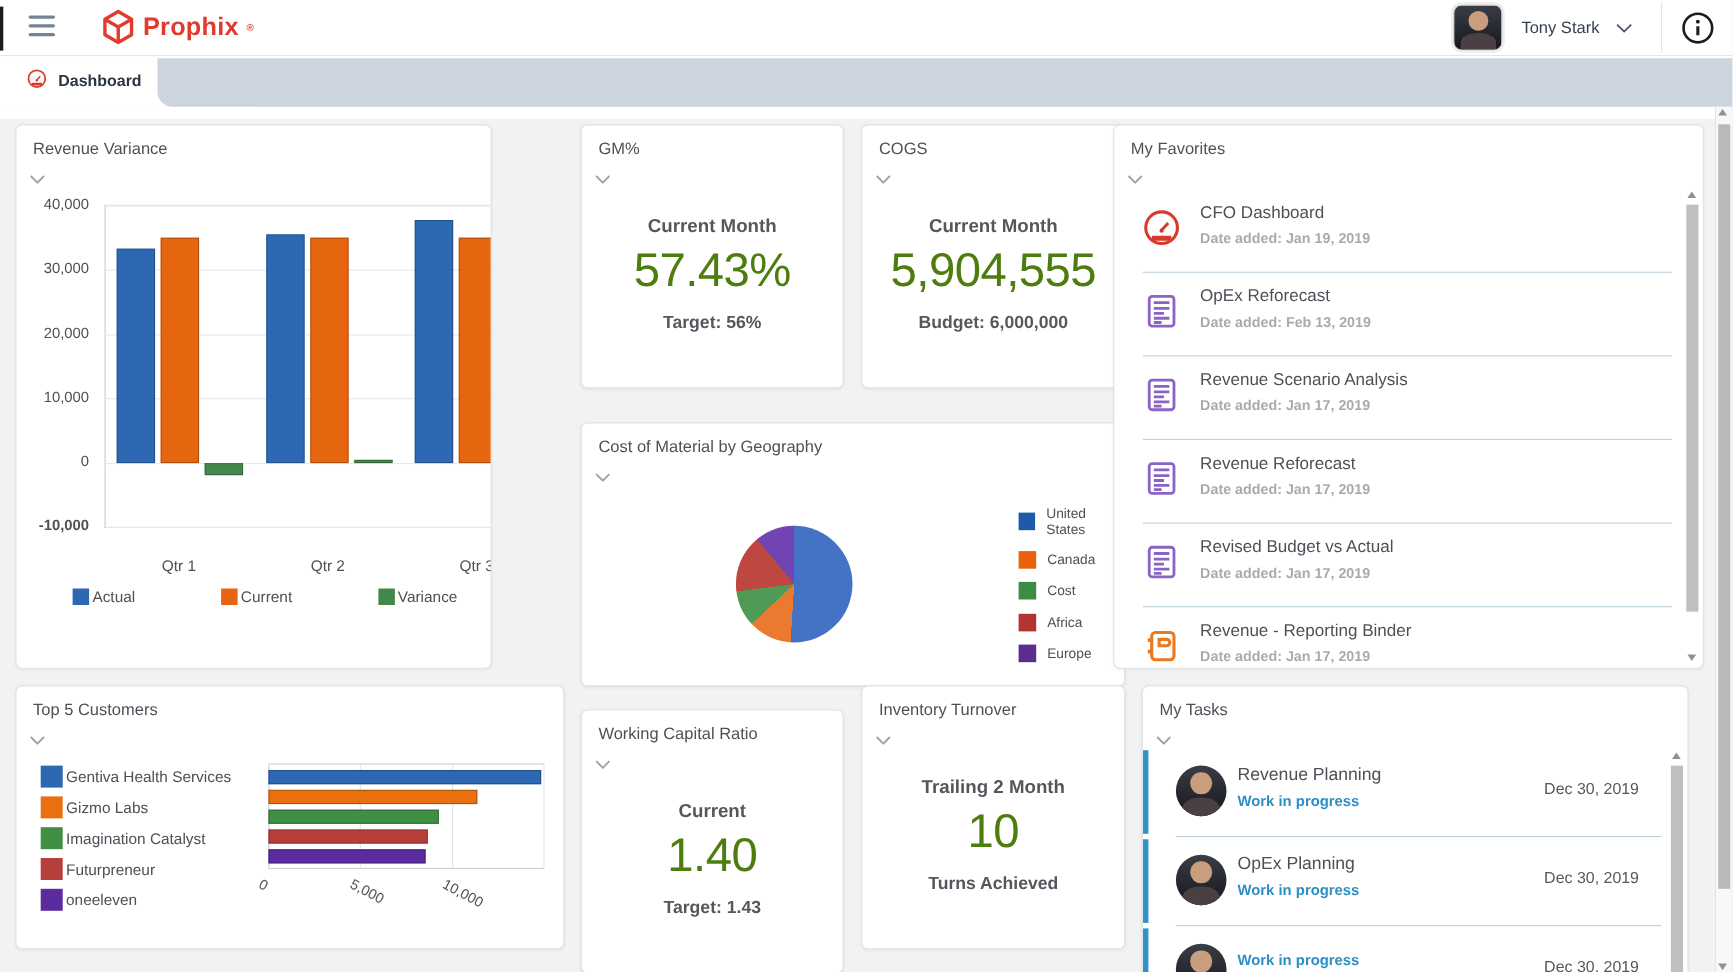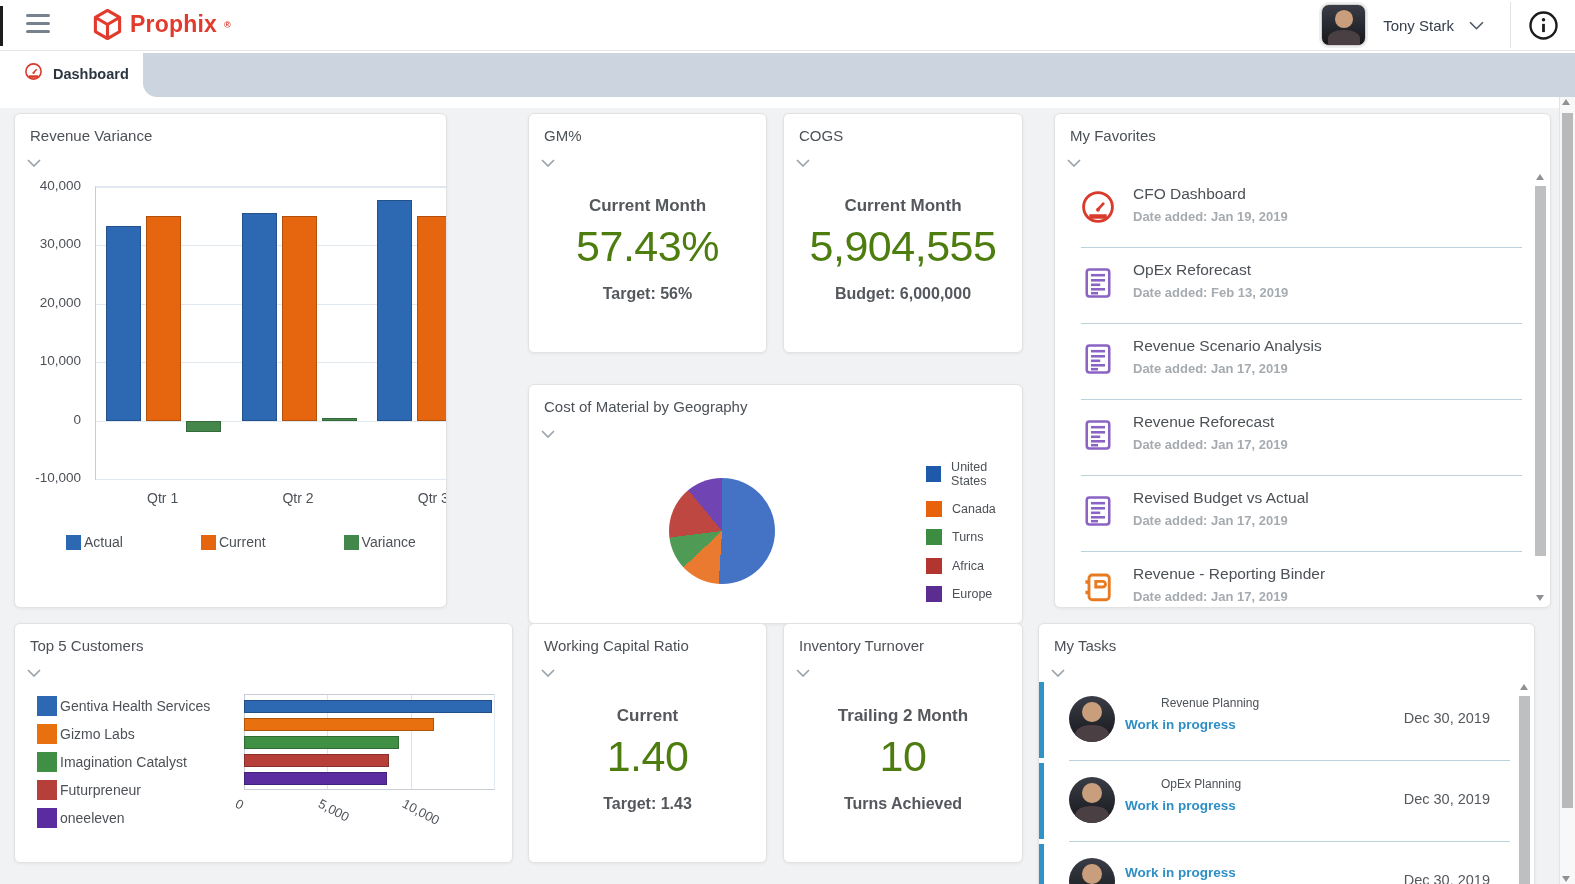--- a/index.html
+++ b/index.html
@@ -45,36 +45,36 @@
   .kpi{text-align:center;}
   .kpi-sub{margin-top:24px;font-size:17px;font-weight:700;color:#54585d;}
   .kpi-value{margin-top:6px;font-size:43px;color:#4d7c0f;letter-spacing:-.5px;}
   .kpi-foot{margin-top:14px;font-size:16px;font-weight:700;color:#54585d;}
 
   
   #card-revenue-variance{left:14px;top:16px;width:433px;height:495px;}
   #card-gm{left:528px;top:16px;width:239px;height:240px;}
   #card-cogs{left:783px;top:16px;width:240px;height:240px;}
   #card-geo{left:528px;top:287px;width:495px;height:240px;}
-  #card-favorites{left:1054px;top:16px;width:497px;height:495px;}
+  #card-favorites{left:1012px;top:16px;width:537px;height:495px;}
   #card-top5{left:14px;top:526px;width:499px;height:240px;}
-  #card-wcr{left:528px;top:526px;width:239px;height:240px;}
+  #card-wcr{left:528px;top:548px;width:239px;height:240px;}
   #card-inventory{left:783px;top:526px;width:240px;height:240px;}
   #card-tasks{left:1038px;top:526px;width:497px;height:430px;}
 
   
   .rv-chart{position:absolute;left:0;top:58px;right:0;bottom:0;}
   #rv-ylabels{position:absolute;left:0;top:14px;width:72px;height:292px;}
   #rv-ylabels div{position:absolute;right:6px;font-size:13.5px;color:#4c5157;white-space:nowrap;}
   #rv-plot{position:absolute;left:80px;top:14px;width:406px;height:292px;
            border-left:1px solid #c6cdd4;border-bottom:1px solid #c6cdd4;border-top:1px solid #e1e8f0;}
   .gridline-h{position:absolute;left:0;right:0;height:1px;background:#e1e8f0;}
   .rv-bar{position:absolute;box-sizing:border-box;border:1px solid rgba(0,0,0,.22);}
   #rv-xlabels{position:absolute;left:80px;top:318px;width:406px;height:20px;}
-  #rv-xlabels div{position:absolute;text-align:center;font-size:14px;color:#4c5157;}
+  #rv-xlabels div{position:absolute;text-align:center;font-size:14px;color:#4c5157;margin-top:16px;}
   #rv-legend{position:absolute;left:51px;top:362px;display:flex;gap:78px;}
   .legend-item{display:flex;align-items:center;gap:3px;font-size:14px;color:#4c5157;}
   .legend-swatch{width:15px;height:15px;display:inline-block;}
 
   
   #t5-legend{position:absolute;left:22px;top:72px;}
   #t5-legend .legend-item{margin-bottom:8px;}
   #t5-legend .legend-swatch{width:20px;height:20px;}
   #t5-plot{position:absolute;left:229px;top:70px;width:250px;height:94px;
            border-top:1px solid #c9ced4;border-bottom:1px solid #c9ced4;border-right:1px solid #e1e8f0;}
@@ -100,21 +100,21 @@
   .fav-text{margin-left:50px;}
   .fav-title{font-size:15.5px;color:#4c5157;}
   .fav-date{margin-top:6px;font-size:13px;font-weight:700;color:#a6abb0;}
 
   
   .task-list{position:absolute;left:0;right:18px;top:56px;bottom:0;overflow:hidden;}
   .task-item{height:81px;position:relative;box-sizing:border-box;padding:16px 0 0 86px;cursor:pointer;}
   .task-item::after{content:"";position:absolute;left:30px;right:6px;bottom:0;height:1px;background:#bcd1dc;}
   .task-accent{position:absolute;left:0;top:2px;bottom:3px;width:5px;background:#3093c7;}
   .task-avatar{position:absolute;left:30px;top:16px;width:46px;height:46px;border-radius:50%;}
-  .task-title{font-size:12px;color:#4c5157;margin-left:36px;}
+  .task-title{font-size:16px;color:#4c5157;}
   .task-status{margin-top:7px;font-size:13.5px;font-weight:700;color:#2d8fc5;cursor:pointer;display:inline-block;}
   .task-date{position:absolute;right:26px;top:30px;font-size:14.5px;color:#54585d;}
 
   
   .vscroll{position:absolute;right:3px;top:58px;bottom:4px;width:13px;}
   .vs-thumb{position:absolute;left:1px;width:11px;background:#bdbfc1;}
   .tri{width:0;height:0;position:absolute;left:2px;cursor:pointer;}
   .tri-up{border-left:4.5px solid transparent;border-right:4.5px solid transparent;border-bottom:6px solid #8e9296;top:2px;}
   .tri-down{border-left:4.5px solid transparent;border-right:4.5px solid transparent;border-top:6px solid #8e9296;bottom:2px;}
   #fav-scroll .vs-thumb{top:14px;height:370px;}
@@ -187,21 +187,21 @@
           <path d="M1 1 L7 7 L13 1"></path>
         </svg>
     </button>
     <div class="rv-chart">
       <div id="rv-ylabels">
           <div style="top: -8px;">40,000</div>
           <div style="top: 50.4px;">30,000</div>
           <div style="top: 108.8px;">20,000</div>
           <div style="top: 167.2px;">10,000</div>
           <div style="top: 225.6px;">0</div>
-          <div style="top: 284px;">-10,000</div>
+          <div style="top: 284px; font-weight: bold;">-10,000</div>
         </div>
       <div id="rv-plot">
           <div class="gridline-h" style="top: 0px;"></div>
           <div class="gridline-h" style="top: 58.4px;"></div>
           <div class="gridline-h" style="top: 116.8px;"></div>
           <div class="gridline-h" style="top: 175.2px;"></div>
           <div class="gridline-h" style="top: 233.6px;"></div>
           <div class="gridline-h" style="top: 292px;"></div>
           <div class="rv-bar" style="left: 10.1667px; width: 35px; top: 38.544px; height: 195.056px; background: rgb(45, 104, 178);"></div>
           <div class="rv-bar" style="left: 50.1667px; width: 35px; top: 29.2px; height: 204.4px; background: rgb(229, 102, 15);"></div>
@@ -271,21 +271,21 @@
         <div class="legend-item">
           <span class="legend-swatch" style="background: rgb(30, 90, 169);"></span>
           <span>United States</span>
         </div>
         <div class="legend-item">
           <span class="legend-swatch" style="background: rgb(232, 97, 11);"></span>
           <span>Canada</span>
         </div>
         <div class="legend-item">
           <span class="legend-swatch" style="background: rgb(60, 140, 66);"></span>
-          <span>Turns</span>
+          <span>Cost</span>
         </div>
         <div class="legend-item">
           <span class="legend-swatch" style="background: rgb(178, 53, 47);"></span>
           <span>Africa</span>
         </div>
         <div class="legend-item">
           <span class="legend-swatch" style="background: rgb(92, 45, 145);"></span>
           <span>Europe</span>
         </div>
       </div>

